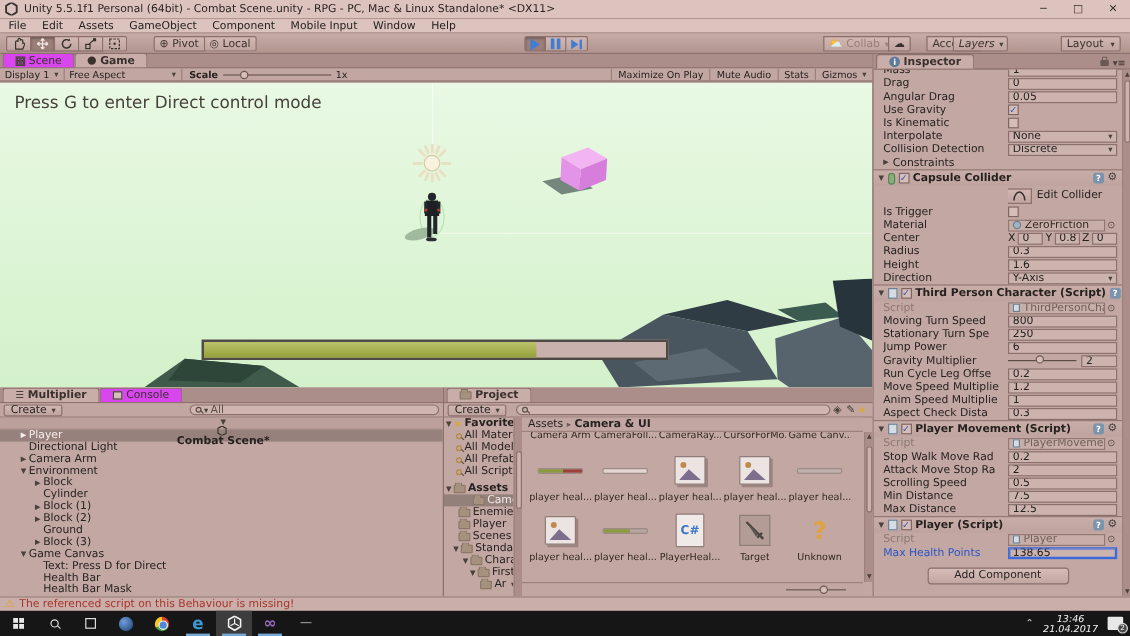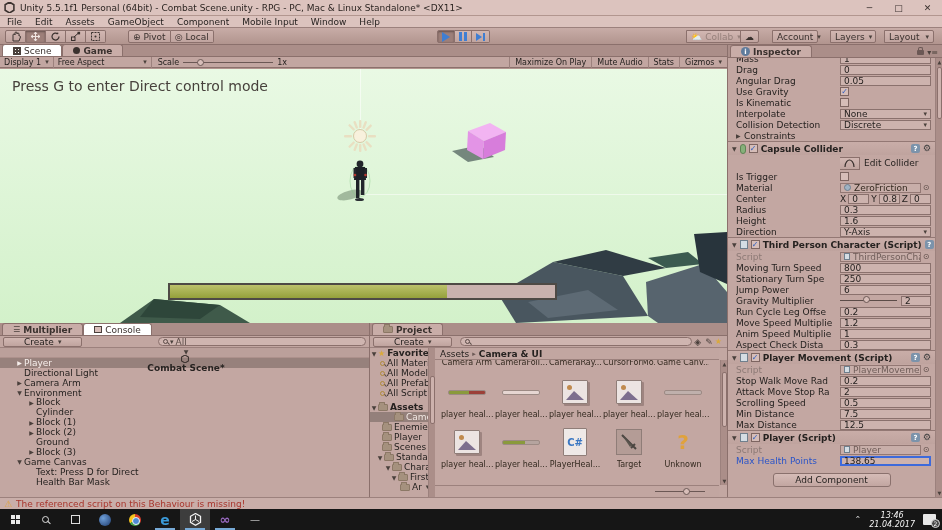--- a/index.html
+++ b/index.html
@@ -27,39 +27,39 @@
 .pause-bars{display:flex;gap:2px;}
 .pause-bars i{width:3px;height:9px;background:#3f7ed2;}
 .step-wrap{display:flex;align-items:center;gap:1px;}
 .step-tri{width:0;height:0;border-left:6px solid #3f7ed2;border-top:4px solid transparent;border-bottom:4px solid transparent;}
 .step-bar{width:2px;height:8px;background:#3f7ed2;}
 .ddarrow{font-size:7px;margin-left:4px;color:#4a403c;}
 .dim{color:#96807b;}
 
 .gamepanel{position:absolute;left:0;top:45px;width:727px;height:278px;background:#b2958f;}
 .tabsrow{position:absolute;left:0;top:0;width:100%;height:12px;background:#ab8e89;display:flex;align-items:flex-end;padding-left:2px;border-bottom:1px solid #8b706c;}
-.tab{height:12px;display:flex;align-items:center;gap:3px;padding:0 10px;border-radius:3px 3px 0 0;background:#ffffff;color:#3a312e;border:1px solid #8b706c;border-bottom:none;}
+.tab{height:12px;display:flex;align-items:center;gap:3px;padding:0 10px;border-radius:3px 3px 0 0;background:#d946ef;color:#3a312e;border:1px solid #8b706c;border-bottom:none;}
 .tab.active{background:#c9ada8;font-weight:bold;}
 .gv-ctrl{position:absolute;left:0;top:12px;width:100%;height:11px;background:#c2a6a1;border-bottom:1px solid #8b706c;display:flex;align-items:center;font-size:8px;}
 .gv-dd{height:11px;display:flex;align-items:center;padding:0 4px;border-right:1px solid #9c817d;}
 .gv-right{margin-left:auto;display:flex;height:11px;}
 .gv-btn{height:11px;display:flex;align-items:center;padding:0 5px;border-left:1px solid #9c817d;}
 .slider-track{width:90px;height:1px;background:#6b5855;margin:0 4px;position:relative;}
 .slider-thumb{position:absolute;top:-3px;width:7px;height:7px;border-radius:50%;background:#d8beb9;border:1px solid #6b5855;}
 .viewport{position:absolute;left:0;top:24px;width:727px;height:254px;background:linear-gradient(#e9f9e4,#d3f1ca);overflow:hidden;}
 .overlay-text{position:absolute;left:12px;top:9px;font-size:14px;color:#47413c;}
 .gizline-v{position:absolute;left:360px;top:0;width:1px;height:70px;background:rgba(255,255,255,.55);}
 .gizline-h{position:absolute;left:360px;top:125px;width:367px;height:1px;background:rgba(255,255,255,.5);}
 .healthbar{position:absolute;left:168px;top:214px;width:389px;height:17px;border:2px solid #4e4a45;background:#c9b2ae;display:flex;}
 .healthfill{height:100%;background:linear-gradient(#bcc26b,#95a13b);}
 
 .panel{position:absolute;background:#c3a7a2;}
 .ptabs{position:absolute;left:0;top:0;width:100%;height:13px;background:#ab8e89;display:flex;align-items:flex-end;padding-left:2px;border-bottom:1px solid #8b706c;}
 .pbar{position:absolute;left:0;top:13px;width:100%;height:12px;background:#c2a6a1;border-bottom:1px solid #9c817d;display:flex;align-items:center;padding:0 3px;}
-.createbtn{height:10px;display:flex;align-items:center;padding:0 20px;background:linear-gradient(#d2b7b2,#c0a49f);border:1px solid #8b706c;border-radius:2px;}
+.createbtn{height:10px;display:flex;align-items:center;padding:0 5px;background:linear-gradient(#d2b7b2,#c0a49f);border:1px solid #8b706c;border-radius:2px;}
 .searchbox{height:9px;background:#cfb5b0;border:1px solid #8b706c;border-radius:6px;display:flex;align-items:center;padding:0 4px;gap:2px;color:#5c4c48;}
 .mag{width:5px;height:5px;border:1px solid #5c4c48;border-radius:50%;position:relative;flex:none;}
 .mag::after{content:"";position:absolute;width:3px;height:1px;background:#5c4c48;transform:rotate(45deg);right:-3px;bottom:-1px;}
 
 .tree{position:absolute;left:0;top:25px;right:0;bottom:0;overflow:hidden;}
 .hrow{height:9.9px;display:flex;align-items:center;white-space:nowrap;}
 .hrow .arr{width:9px;text-align:center;font-size:6px;color:#4a403c;flex:none;}
 .hrow.d0{padding-left:3px;flex-direction:column;}
 .hrow.d1{padding-left:15px;}
 .hrow.d2{padding-left:27px;}
@@ -252,21 +252,21 @@
       <div class="tbtn">
           <span>☁</span>
         </div>
     </div>
     <div class="toolgrp" style="left:772px;">
       <div class="tbtn" style="width:46px;justify-content:space-between;">
           <span>Account</span>
           <span class="ddarrow">▾</span>
         </div>
     </div>
-    <div class="toolgrp" style="left:830px;">
+    <div class="toolgrp" style="left:794px;font-style:italic;">
       <div class="tbtn" style="width:46px;justify-content:space-between;">
           <span>Layers</span>
           <span class="ddarrow">▾</span>
         </div>
     </div>
     <div class="toolgrp" style="left:884px;">
       <div class="tbtn" style="width:50px;justify-content:space-between;">
           <span>Layout</span>
           <span class="ddarrow">▾</span>
         </div>
@@ -291,21 +291,21 @@
     </div>
     <div class="gv-ctrl">
       <div class="gv-dd">
           <span>Display 1</span>
           <span class="ddarrow">▾</span>
         </div>
       <div class="gv-dd" style="width:98px;">
           <span>Free Aspect</span>
           <span class="ddarrow" style="margin-left:auto;">▾</span>
         </div>
-      <span style="margin-left:6px;">Scale</span>
+      <span style="margin-left:6px;font-weight:bold;">Scale</span>
       <div class="slider-track">
           <div class="slider-thumb" style="left:14px;"></div>
         </div>
       <span>1x</span>
       <div class="gv-right">
         <div class="gv-btn">
             <span>Maximize On Play</span>
           </div>
         <div class="gv-btn">
             <span>Mute Audio</span>
@@ -694,20 +694,24 @@
       <div class="hrow d1">
           <span class="arr">▼</span>
           <span>Game Canvas</span>
         </div>
       <div class="hrow d2">
           <span class="arr"></span>
           <span>Text: Press D for Direct</span>
         </div>
       <div class="hrow d2">
           <span class="arr"></span>
+          <span>Health Bar</span>
+        </div>
+      <div class="hrow d2">
+          <span class="arr"></span>
           <span>Health Bar Mask</span>
         </div>
     </div>
   </div>
 
   <div class="panel" style="left:370px;top:323px;width:357px;height:174px;">
     <div class="ptabs">
       <div class="tab active">
           <span class="folder" style="margin-right:0;"></span>
           <span>Project</span>

